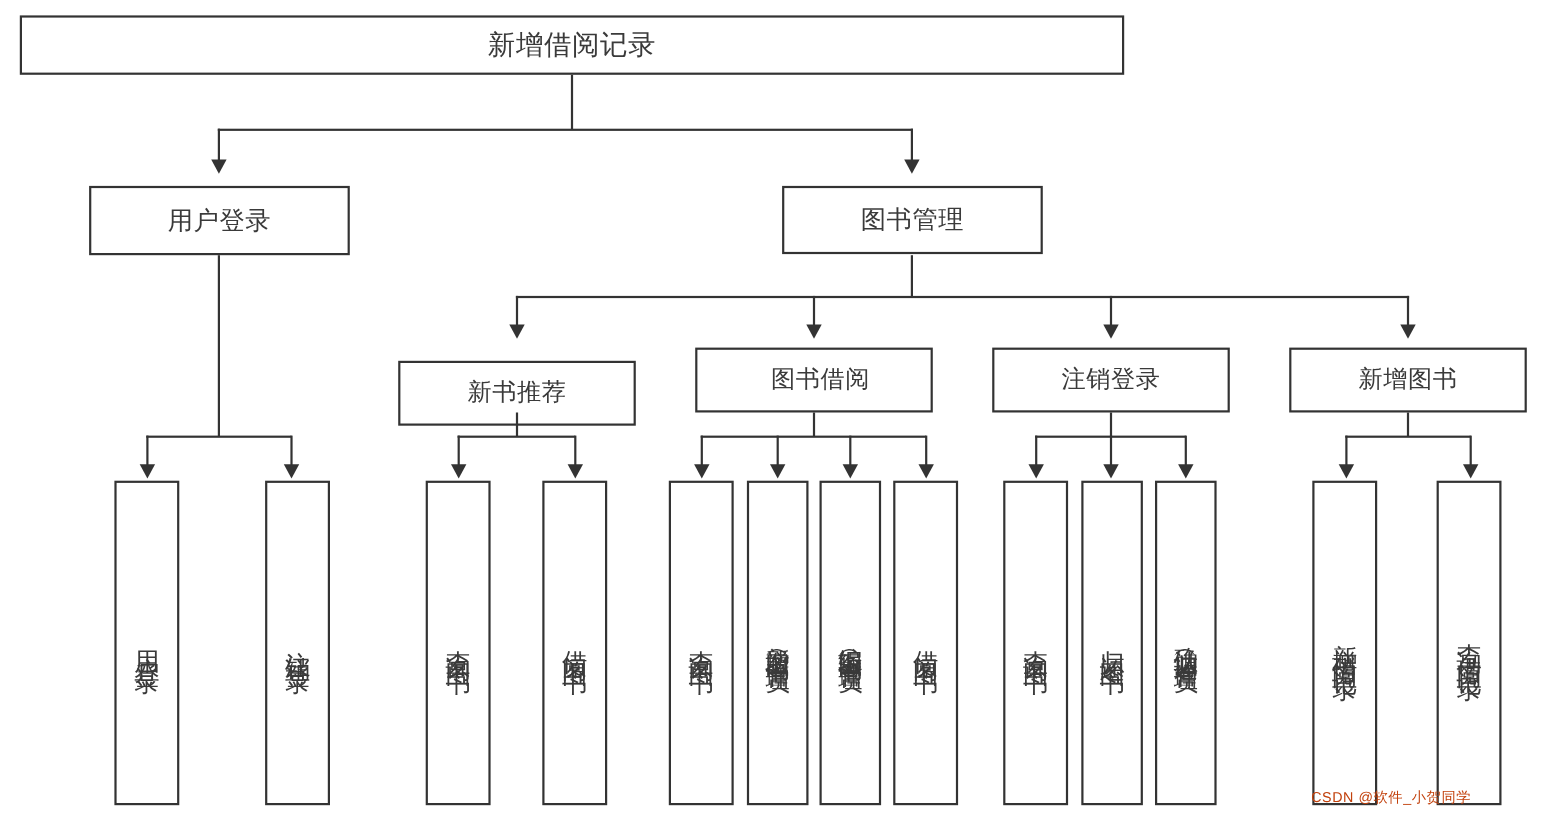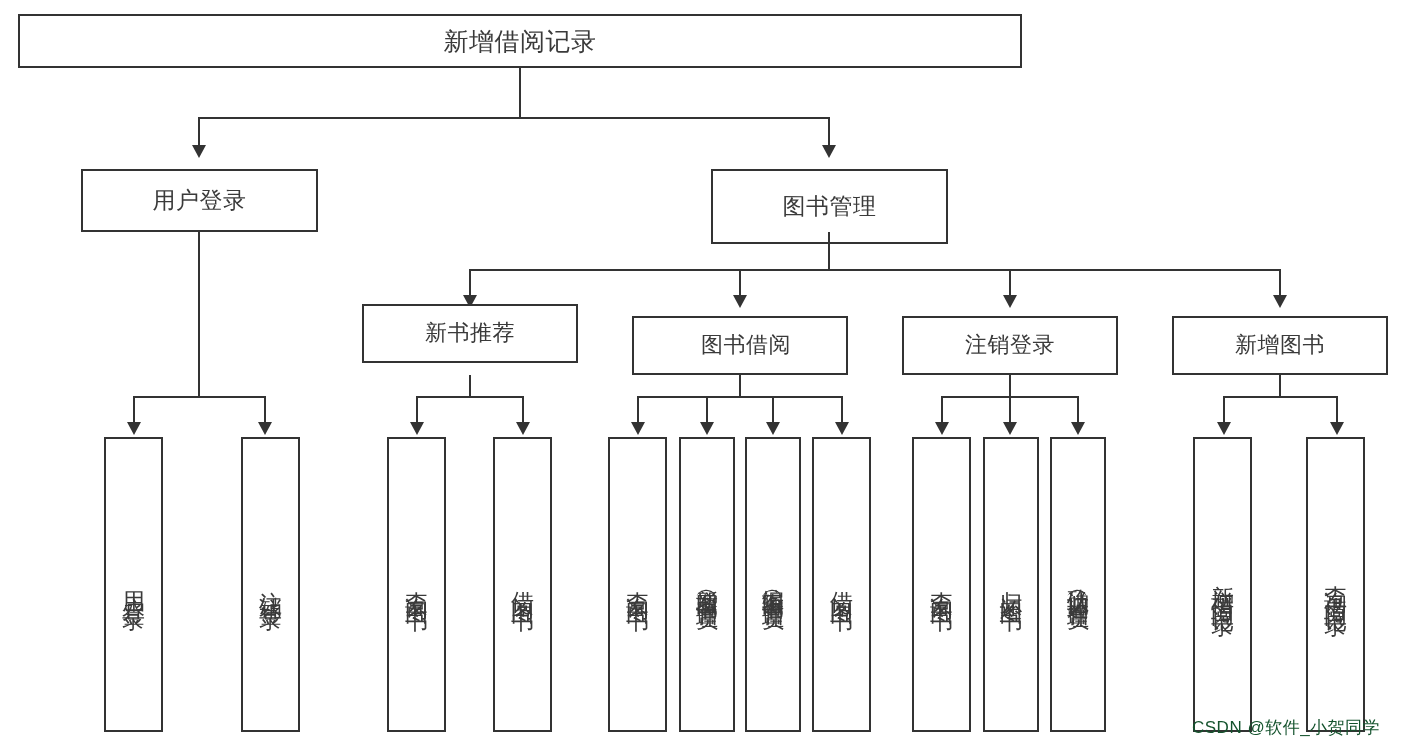--- a/index.html
+++ b/index.html
@@ -72,22 +72,22 @@
     position:absolute;
     width:0;height:0;
     border-left:7px solid transparent;
     border-right:7px solid transparent;
     border-top:13px solid #333333;
   }
 
   
   #watermark{
     position:absolute;
-    color:#14532d;
-    font-size:17px;
+    color:#c2410c;
+    font-size:13px;
     letter-spacing:0.5px;
     white-space:nowrap;
     pointer-events:none;
     user-select:none;
   }
 </style>
 </head>
 <body>
 
 <div id="canvas">
@@ -102,21 +102,21 @@
 
   <div class="ln v" style="left:198px;top:117px;height:30px;"></div>
   <div class="arrow" style="left:192px;top:145px;"></div>
   <div class="ln v" style="left:828px;top:117px;height:30px;"></div>
   <div class="arrow" style="left:822px;top:145px;"></div>
 
   <div class="node lvl2" style="left:81px;top:169px;width:237px;height:63px;">
     <span class="label">用户登录</span>
   </div>
 
-  <div class="node lvl2" style="left:711px;top:169px;width:237px;height:75px;">
+  <div class="node lvl2" style="left:711px;top:169px;width:237px;height:62px;">
     <span class="label">图书管理</span>
   </div>
 
   <div class="ln v" style="left:198px;top:232px;height:165px;"></div>
   <div class="ln h" style="left:133px;top:396px;width:132px;"></div>
   <div class="ln v" style="left:133px;top:396px;height:28px;"></div>
   <div class="arrow" style="left:127px;top:422px;"></div>
   <div class="ln v" style="left:264px;top:396px;height:28px;"></div>
   <div class="arrow" style="left:258px;top:422px;"></div>
 
@@ -124,21 +124,21 @@
   <div class="ln h" style="left:469px;top:269px;width:812px;"></div>
   <div class="ln v" style="left:469px;top:269px;height:28px;"></div>
   <div class="arrow" style="left:463px;top:295px;"></div>
   <div class="ln v" style="left:739px;top:269px;height:28px;"></div>
   <div class="arrow" style="left:733px;top:295px;"></div>
   <div class="ln v" style="left:1009px;top:269px;height:28px;"></div>
   <div class="arrow" style="left:1003px;top:295px;"></div>
   <div class="ln v" style="left:1279px;top:269px;height:28px;"></div>
   <div class="arrow" style="left:1273px;top:295px;"></div>
 
-  <div class="node lvl3" style="left:362px;top:304px;width:216px;height:59px;">
+  <div class="node lvl3" style="left:362px;top:328px;width:216px;height:59px;">
     <span class="label">新书推荐</span>
   </div>
   <div class="node lvl3" style="left:632px;top:316px;width:216px;height:59px;padding-left:12px;">
     <span class="label">图书借阅</span>
   </div>
   <div class="node lvl3" style="left:902px;top:316px;width:216px;height:59px;">
     <span class="label">注销登录</span>
   </div>
   <div class="node lvl3" style="left:1172px;top:316px;width:216px;height:59px;">
     <span class="label">新增图书</span>

